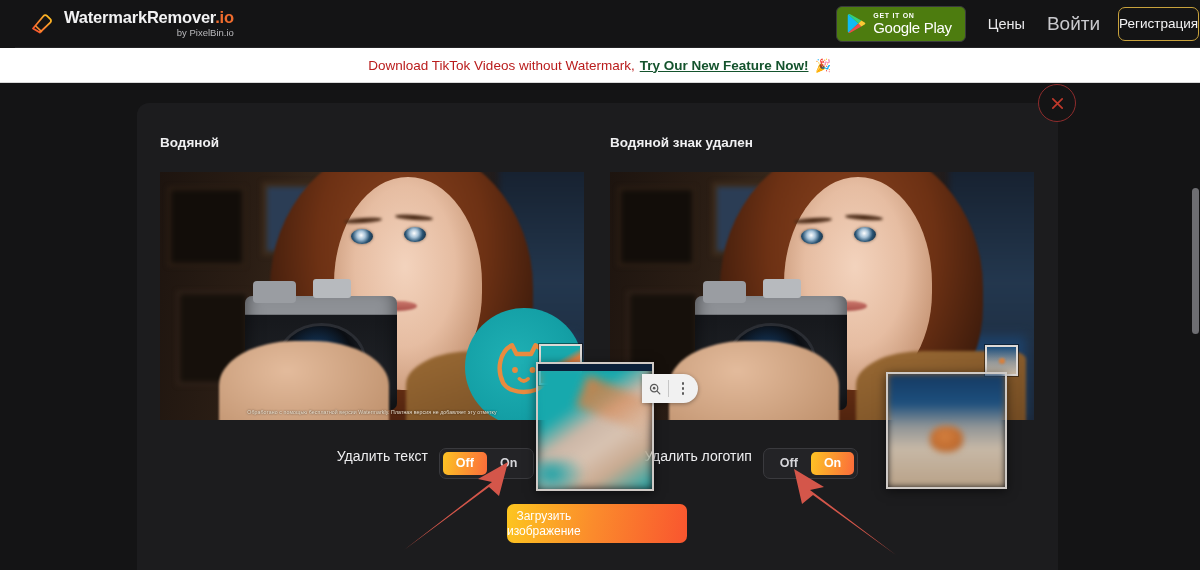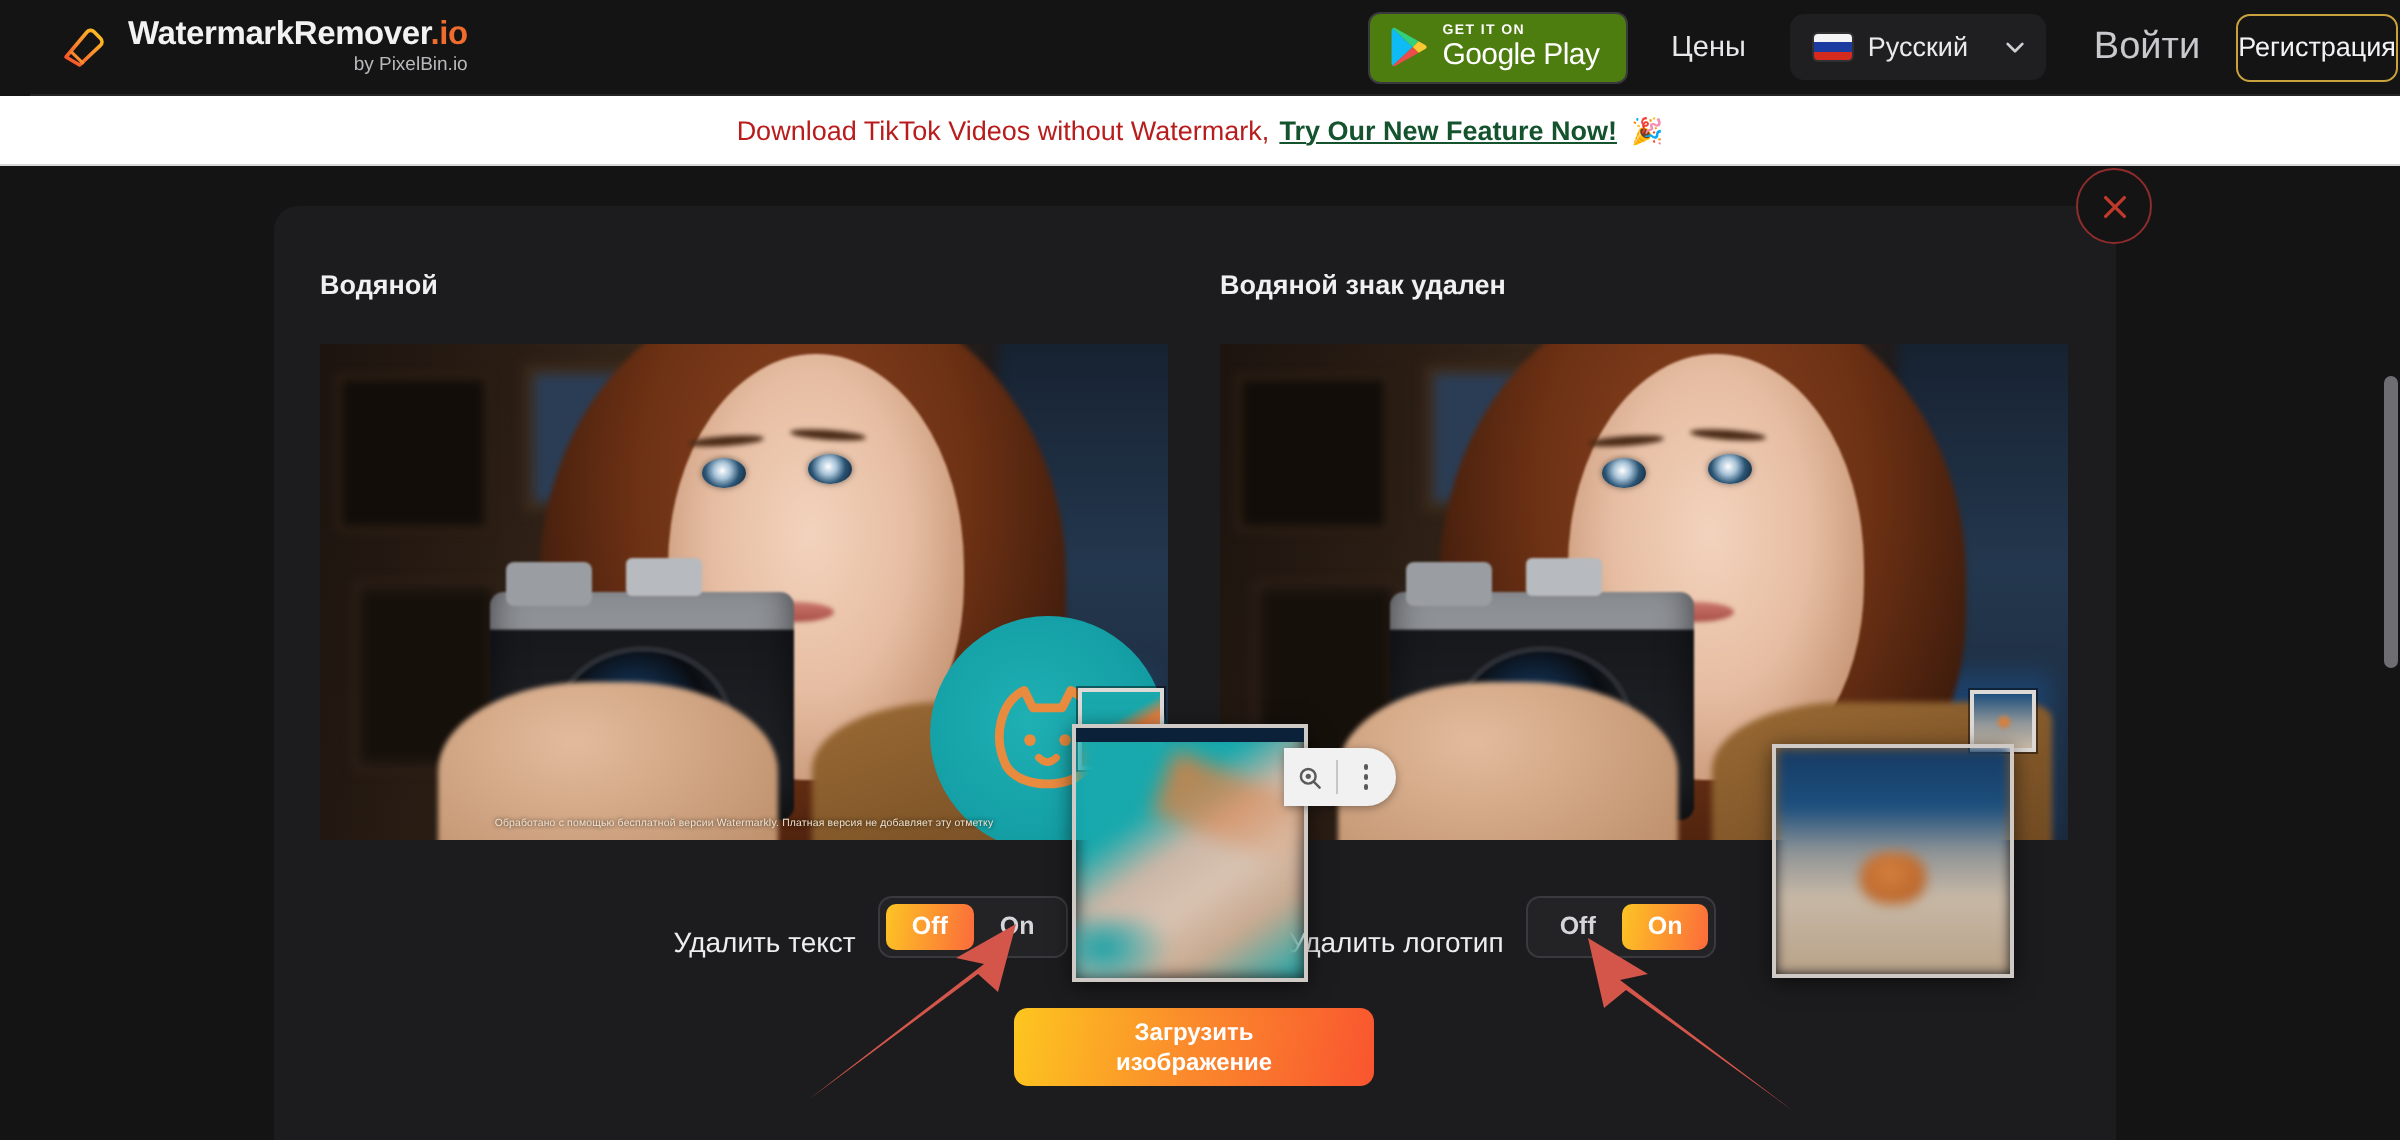--- a/index.html
+++ b/index.html
@@ -139,40 +139,40 @@
   }
   .wm-logo .cat {
     position:absolute; left:18%; top:20%; width:64%; height:62%;
   }
 
   
   .controls {
     position: absolute; left: 23px; right: 23px; top: 343px; height: 34px;
     display: flex; align-items: center; justify-content: center; gap: 0;
   }
-  .ctrl-group { display: flex; align-items: flex-end; gap: 11px; }
+  .ctrl-group { display: flex; align-items: flex-start; gap: 11px; }
   .ctrl-group.right { margin-left: 110px; }
   .ctrl-label { font-size: 14px; color: #eeeef0; white-space: nowrap; }
   .seg {
     display: flex; align-items: center; background: #232326; border: 1px solid #3a3a3e;
     border-radius: 7px; padding: 3px; height: 31px;
   }
   .seg-btn {
     font-size: 12.5px; font-weight: 700; color: #d6d6da;
     padding: 0 13px; height: 23px; display: flex; align-items: center;
     border-radius: 5px;
   }
   .seg-btn.active { background: linear-gradient(100deg,#fdc424 0%, #fb6b3b 100%); color: #fff; }
 
   
   .upload-btn {
     position: absolute; left: 507px; top: 504px; width: 180px; height: 39px;
     border-radius: 7px; background: linear-gradient(100deg,#fdc61f 0%, #fb8b2c 48%, #f9552f 100%);
-    display: flex; align-items: center; justify-content: center; text-align: center;
-    font-size: 12px; font-weight: 700; color: #ffffff; line-height: 1.25;
+    display: flex; align-items: center; text-align: center;
+    font-size: 12px; font-weight: 400; color: #ffffff; line-height: 1.25;
   }
 
   
   .close-btn {
     position: absolute; left: 1038px; top: 84px; width: 38px; height: 38px; border-radius: 50%;
     border: 1.5px solid #8e2c2c; display: flex; align-items: center; justify-content: center;
     background: #141415;
   }
   .close-btn svg { width: 15px; height: 15px; }
 
@@ -284,31 +284,20 @@
           <path d="M16.6 8.6 L20.4 10.8 C21.5 11.4 21.5 12.6 20.4 13.2 L16.6 15.4 L13.2 12 Z" fill="#fcc934"></path>
         </svg>
         <span class="gplay-lines">
           <span class="gplay-small">GET IT ON</span>
           <span class="gplay-big">Google Play</span>
         </span>
       </div>
 
       <a class="nav-link">Цены</a>
 
-      <div class="lang-select">
-        <span class="flag">
-            <i class="w"></i>
-            <i class="b"></i>
-            <i class="r"></i>
-          </span>
-        <span class="lang-name">Русский</span>
-        <svg class="chev" viewBox="0 0 12 12">
-          <path d="M2 4.3 L6 8.3 L10 4.3" fill="none" stroke="#cfcfd3" stroke-width="1.5" stroke-linecap="round" stroke-linejoin="round"></path>
-        </svg>
-      </div>
 
       <a class="signin">Войти</a>
       <a class="signup">Регистрация</a>
     </div>
   </div>
 
   <div class="announce">
     <span class="announce-text">Download TikTok Videos without Watermark,</span>
     <a class="announce-link">Try Our New Feature Now!</a>
     <span class="announce-emoji">🎉</span>

